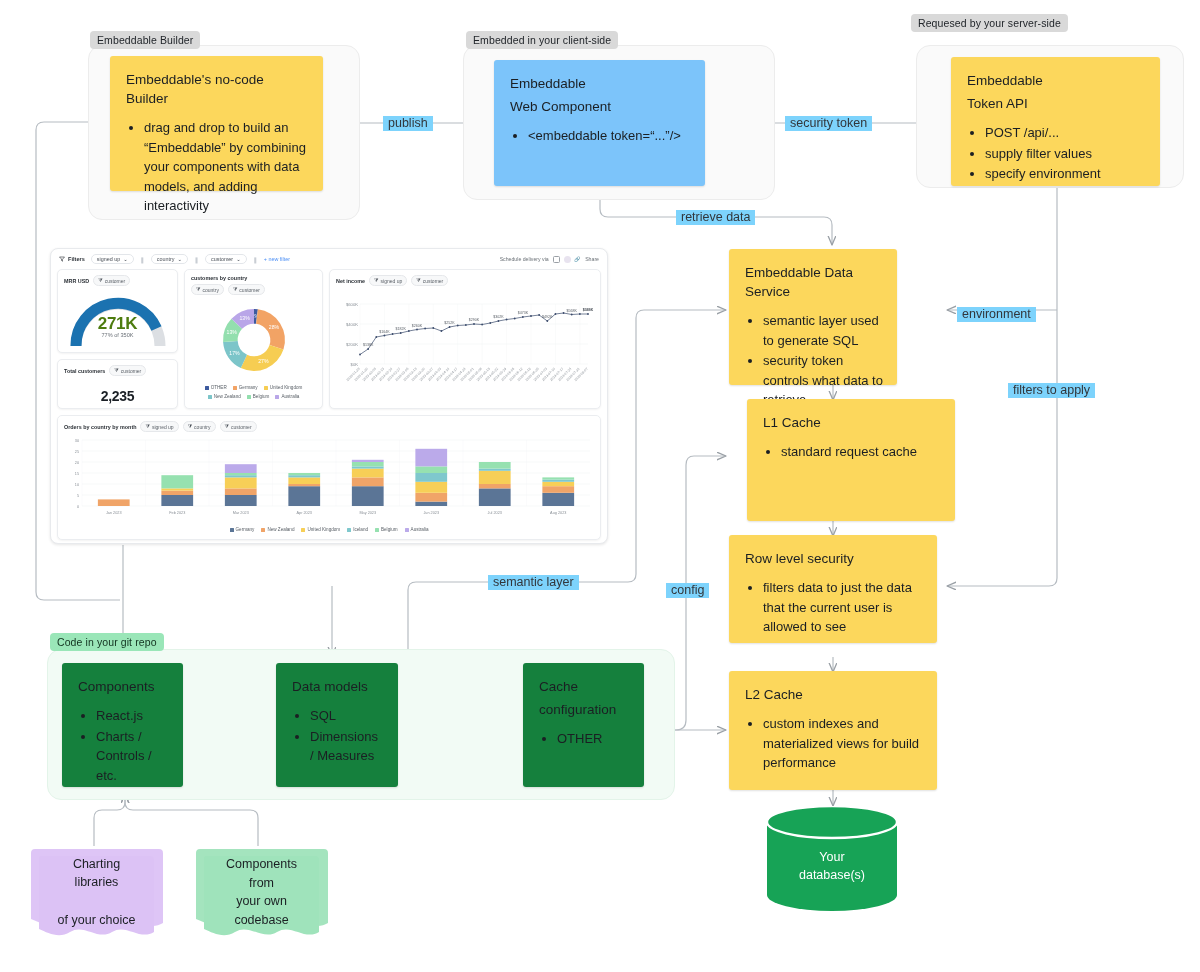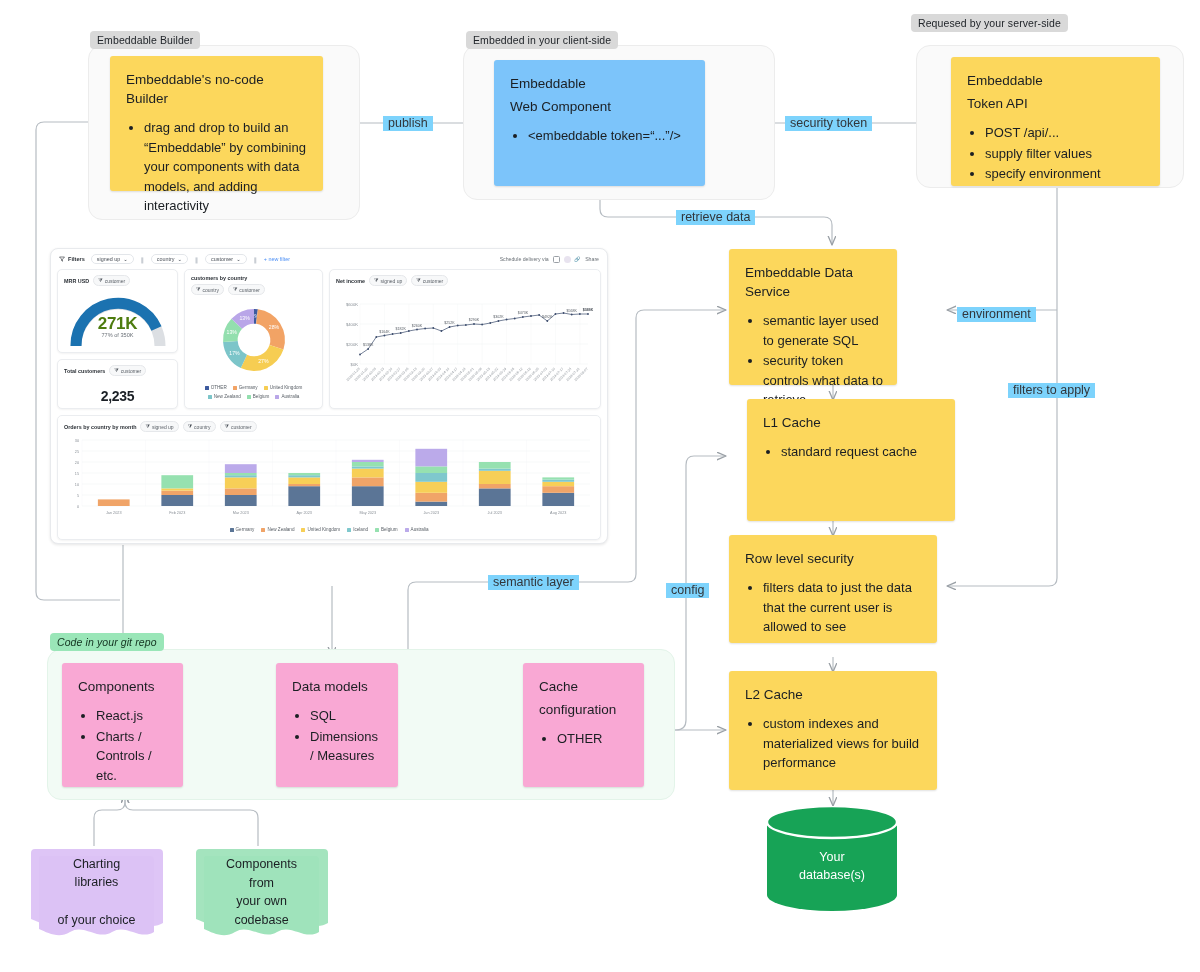--- a/index.html
+++ b/index.html
@@ -17,29 +17,29 @@
   .group-frame {
     position:absolute; border-radius:14px; background:#fafafa;
     border:1px solid #ececec;
   }
   .group-frame.green { background:#f2fbf5; border-color:#e3f4e9; }
   .group-tag {
     position:absolute; font-size:10.5px; padding:3px 7px 3px 7px;
     border-radius:4px; background:#d9d9d9; color:#22262b; white-space:nowrap;
     letter-spacing:.1px;
   }
-  .group-tag.green { background:#9ae6b8; color:#12321f;font-style:italic; }
+  .group-tag.green { background:#9ae6b8; color:#12321f; }
 
   .node {
     position:absolute; border-radius:3px; padding:14px 14px 12px 16px;
     box-shadow:0 1px 2px rgba(0,0,0,.12);
   }
   .node.yellow { background:#fcd75c; }
   .node.blue   { background:#7cc4fa; }
-  .node.green  { background:#f9a8d4; }
+  .node.green  { background:#15803d; }
   .node .title { font-size:13.5px; line-height:19px; color:#1b1f23; margin-bottom:4px; }
   .node ul { margin:10px 0 0 0; padding-left:18px; }
   .node li { font-size:13px; line-height:19.5px; color:#1b1f23; margin-bottom:1px; }
 
   .edge-label {
     position:absolute; font-size:12.5px; color:#32363b; background:#7dd3fc;
     padding:0 5px; white-space:nowrap; line-height:15px;text-align:center;
   }
 
   

